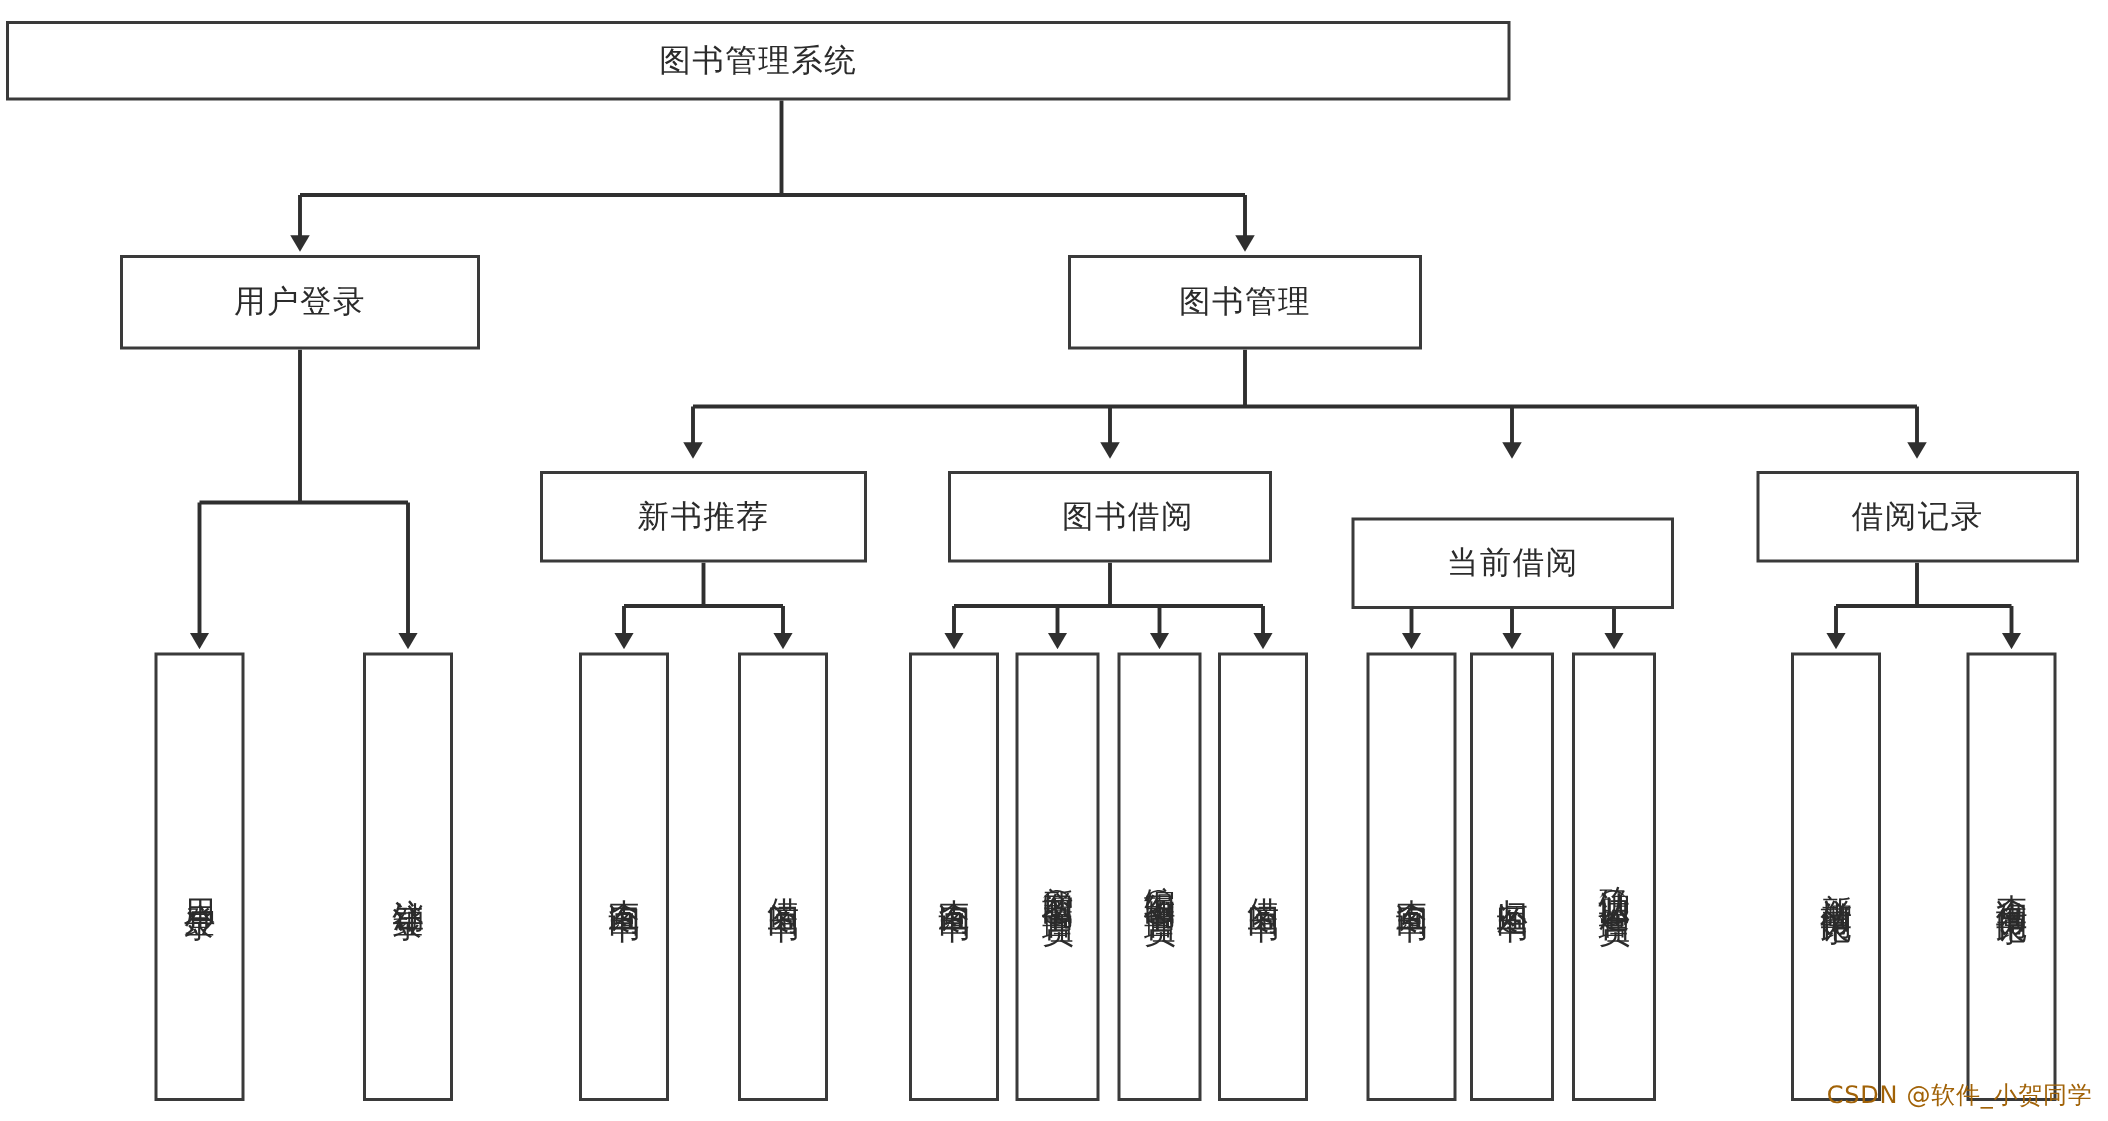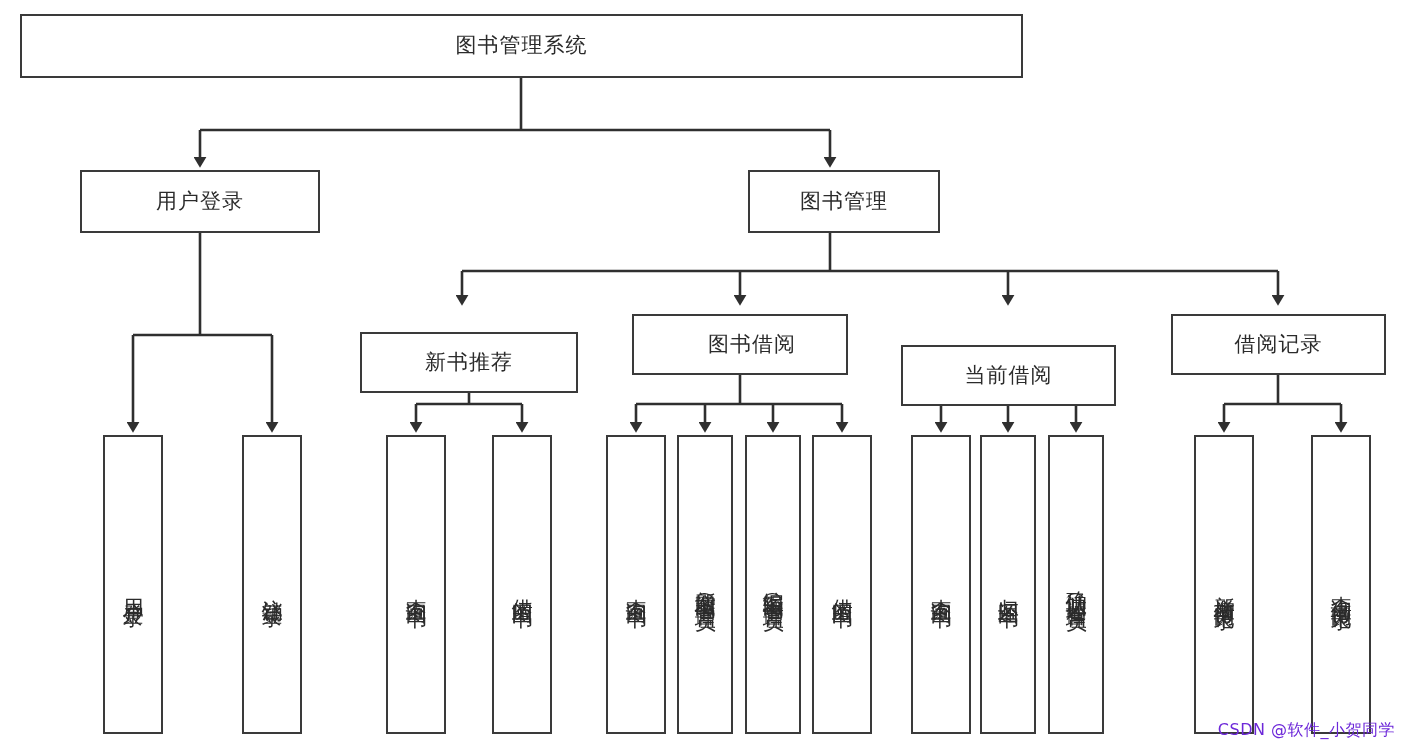--- a/index.html
+++ b/index.html
@@ -50,21 +50,21 @@
     writing-mode: vertical-rl;
     text-orientation: upright;
     display: block;
     text-align: center;
   }
   #watermark {
     position: absolute;
     right: 10px;
     bottom: 6px;
     font-size: 16px;
-    color: #6d28d9;
+    color: #a16207;
     letter-spacing: 0.5px;
     z-index: 3;
     white-space: nowrap;
   }
 </style>
 </head>
 <body>
 
 <div id="canvas">
 
@@ -111,32 +111,32 @@
       <path d="M1008,404 L1008,423" marker-end="url(#arr)"></path>
       <path d="M1076,404 L1076,423" marker-end="url(#arr)"></path>
 
       <path d="M1278,375 L1278,404"></path>
       <path d="M1224,404 L1341,404"></path>
       <path d="M1224,404 L1224,423" marker-end="url(#arr)"></path>
       <path d="M1341,404 L1341,423" marker-end="url(#arr)"></path>
     </g>
   </svg>
 
-  <div class="node h" style="left:20px; top:14px; width:1003px; height:64px;">
+  <div class="node h" style="left:4px; top:14px; width:1003px; height:53px;">
     <span>图书管理系统</span>
   </div>
 
   <div class="node h" style="left:80px; top:170px; width:240px; height:63px;">
     <span>用户登录</span>
   </div>
-  <div class="node h" style="left:712px; top:170px; width:192px; height:63px;margin-left:36px;">
+  <div class="node h" style="left:712px; top:170px; width:236px; height:63px;">
     <span>图书管理</span>
   </div>
 
-  <div class="node h" style="left:360px; top:314px; width:218px; height:61px;margin-top:18px;">
+  <div class="node h" style="left:360px; top:314px; width:218px; height:61px;">
     <span>新书推荐</span>
   </div>
   <div class="node h" style="left:632px; top:314px; width:216px; height:61px;padding-left:24px;">
     <span>图书借阅</span>
   </div>
   <div class="node h" style="left:901px; top:314px; width:215px; height:61px;margin-top:31px;">
     <span>当前借阅</span>
   </div>
   <div class="node h" style="left:1171px; top:314px; width:215px; height:61px;">
     <span>借阅记录</span>

